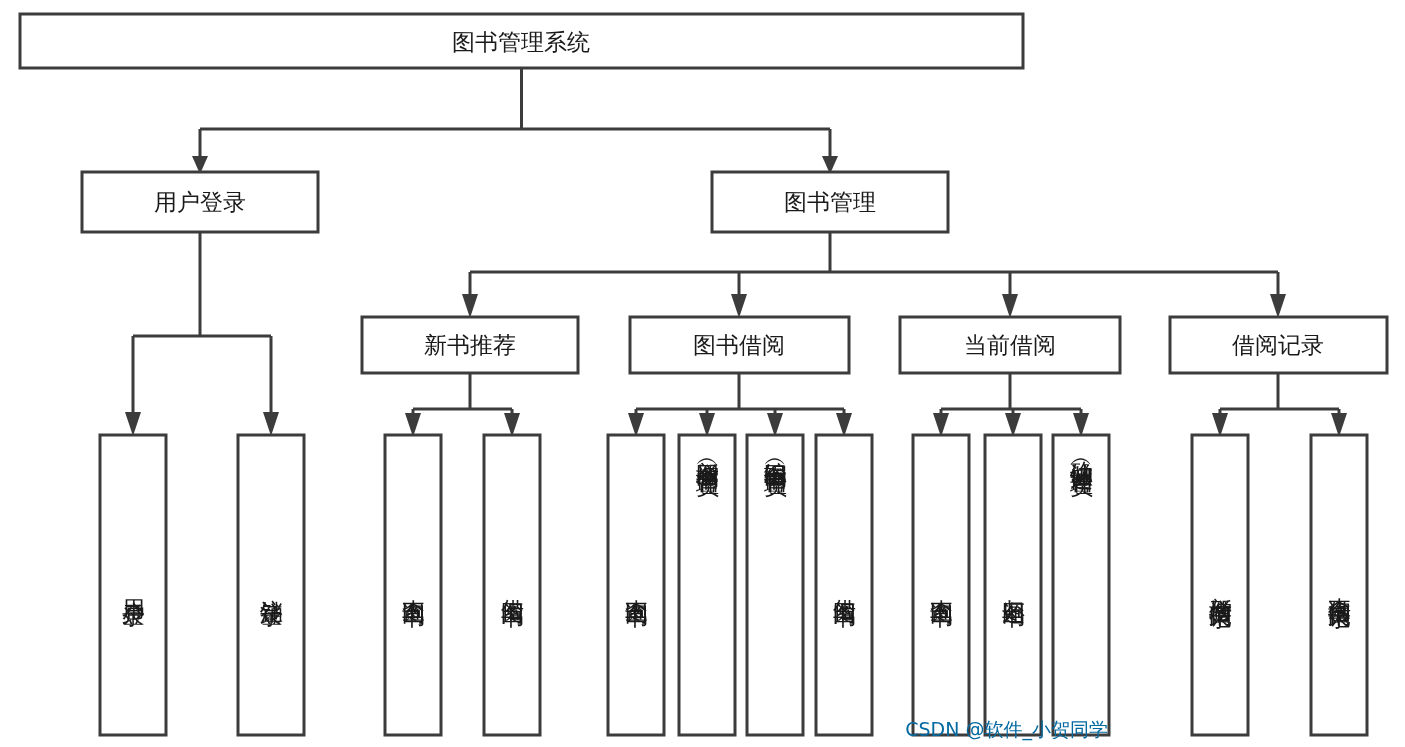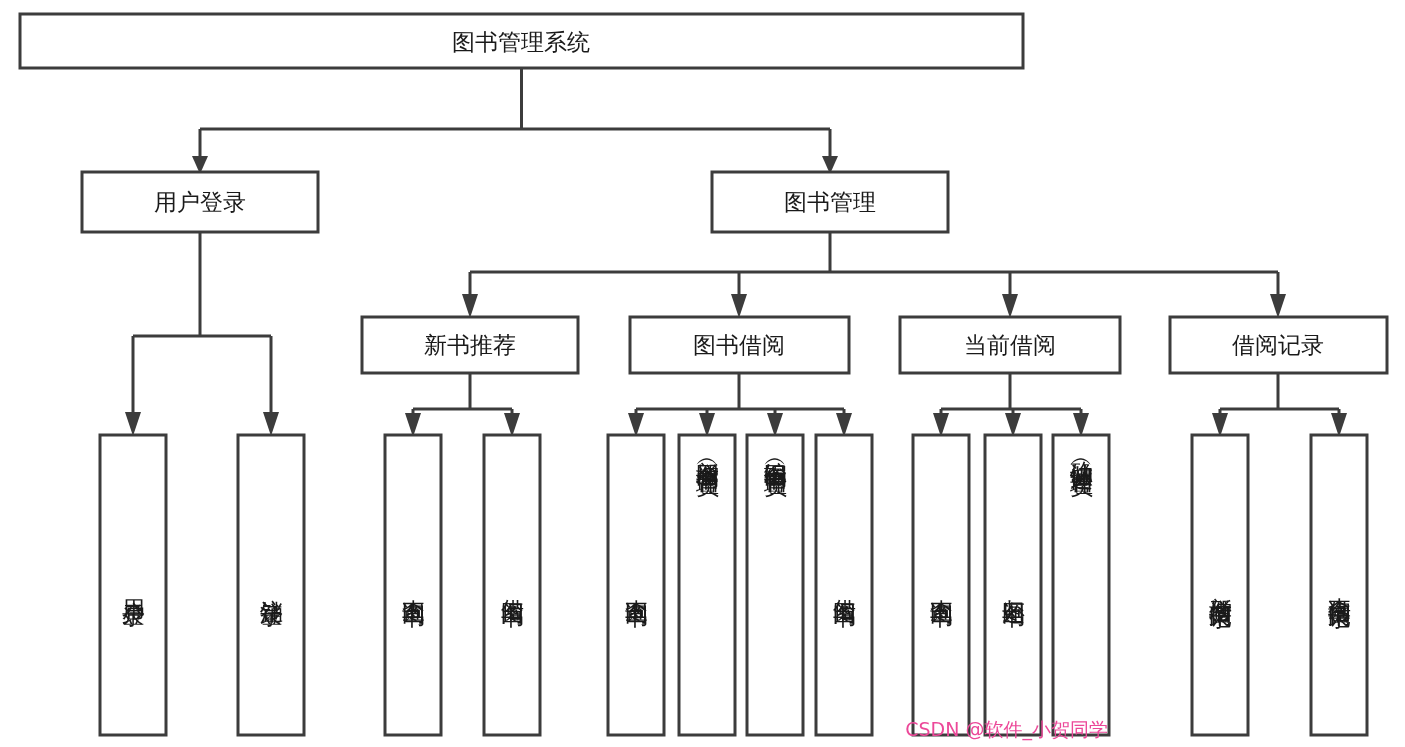--- a/index.html
+++ b/index.html
@@ -62,21 +62,21 @@
     align-items: center;
     justify-content: center;
     pointer-events: none;
   }
   .watermark {
     position: absolute;
     right: 8px;
     bottom: 4px;
     font-family: "DejaVu Sans", "Liberation Sans", sans-serif;
     font-size: 19px;
-    color: #ec4899;
+    color: #0369a1;
     white-space: nowrap;
   }
 </style>
 </head>
 <body>
 
 <div id="diagram-root">
 
   <svg id="flowchart" viewBox="0 0 1405 747" xmlns="http://www.w3.org/2000/svg">
 

